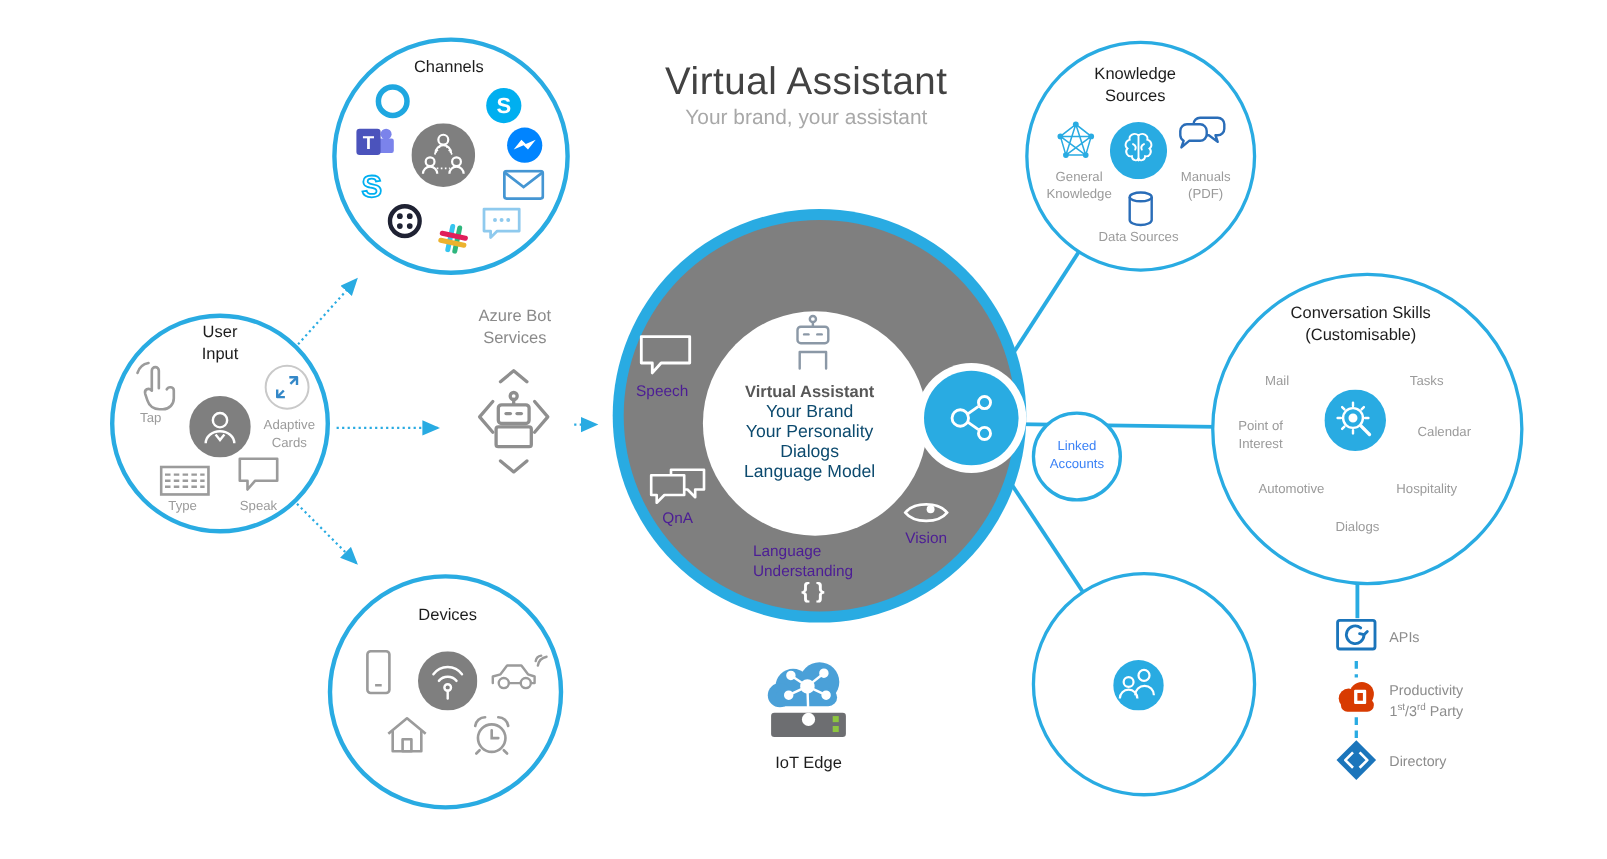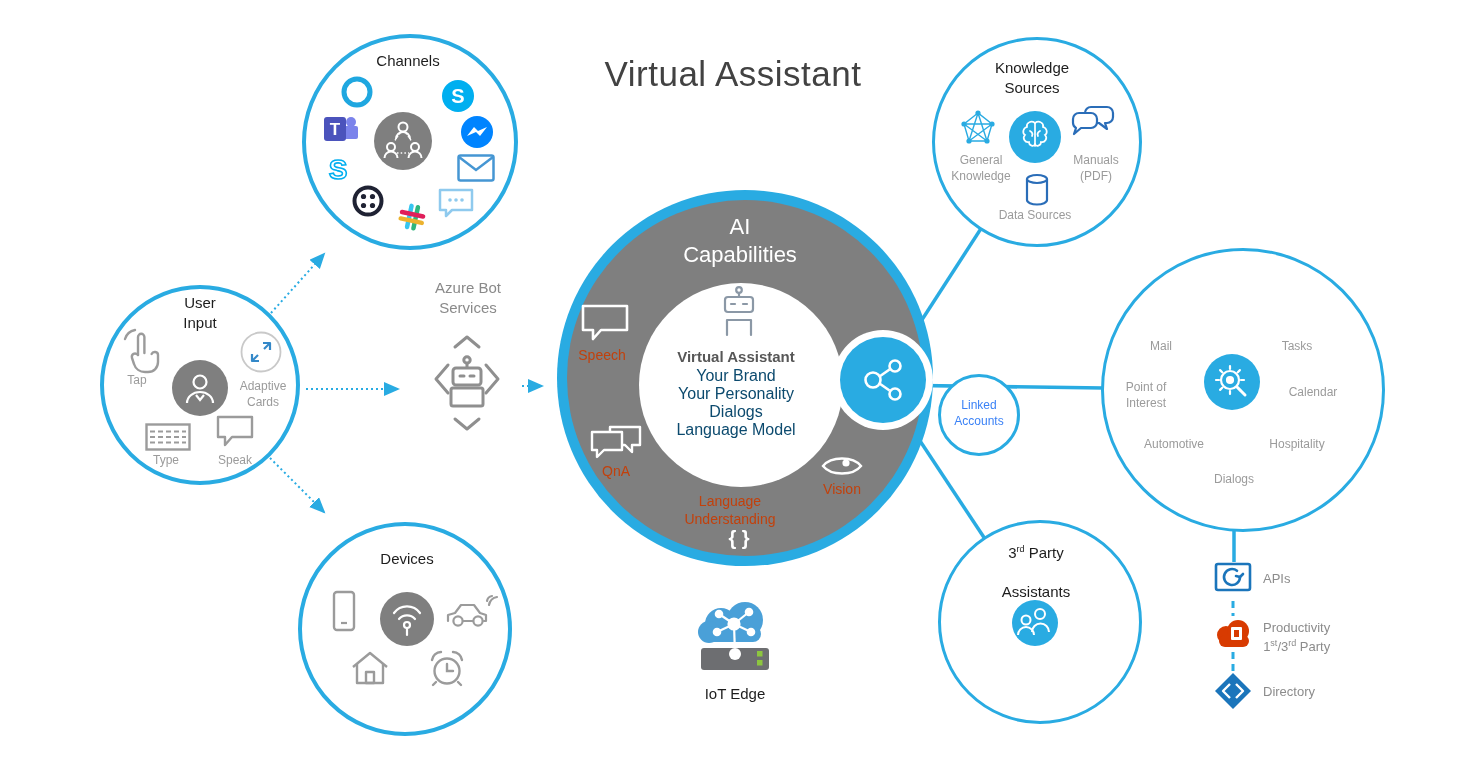--- a/index.html
+++ b/index.html
@@ -5,21 +5,21 @@
   html,body{margin:0;padding:0;background:#fff}
   .canvas{position:relative;width:1461px;height:781px;background:#fff;overflow:hidden;
           font-family:"Liberation Sans",sans-serif}
   .abs{position:absolute;transform:translate(-50%,-50%)}
   .ic{position:absolute;transform:translate(-50%,-50%)}
   .ring{position:absolute;transform:translate(-50%,-50%);border-radius:50%;background:#fff;border:4px solid #29abe2;box-sizing:border-box}
   .ring.thin{border-width:3px}
   .titlec{font-weight:normal;color:#1d1d1d;font-size:15px;text-align:center;line-height:1.3;white-space:pre-line}
   .titlec.gray{color:#8a8a8a}
   .lblc{color:#9b9b9b;font-size:12px;text-align:center;line-height:1.32;white-space:pre-line}
-  .wht{color:#c2410c;font-size:14px;text-align:center;line-height:1.3;white-space:pre-line}
+  .wht{color:#4c1d95;font-size:14px;line-height:1.3;white-space:pre-line}
   .ai-head{color:#fff;font-size:22px;text-align:center;line-height:1.25;white-space:pre-line;font-weight:400}
   .braces{color:#fff;font-size:20px;font-weight:bold}
   .va-t{font-weight:bold;color:#575757;font-size:15px;margin-bottom:2px}
   .va-l{color:#0c4a6e;font-size:16px;line-height:18px}
   .main-title{font-size:35px;color:#424242;font-weight:400;letter-spacing:.5px;white-space:nowrap}
   .sub-title{font-size:19px;color:#a8a8a8;white-space:nowrap}
   .lbll{position:absolute;transform:translate(0,-50%);color:#8c8c8c;font-size:13px;line-height:1.35;text-align:right}
   sup{font-size:9px}
   .dot{stroke:#29abe2;stroke-width:2;stroke-dasharray:2 3;fill:none}
   .sol{stroke:#29abe2;stroke-width:3.5;fill:none}
@@ -42,20 +42,21 @@
     <line x1="522" y1="386" x2="542" y2="386" class="dot" marker-end="url(#arw)"></line>
     <line x1="883" y1="380" x2="1037" y2="142" class="sol"></line>
     <line x1="883" y1="385" x2="1243" y2="390" class="sol"></line>
     <line x1="883" y1="385" x2="1040" y2="622" class="sol"></line>
     <line x1="1234" y1="505" x2="1234" y2="562" class="sol"></line>
     <line x1="1233" y1="601" x2="1233" y2="616" class="dash"></line>
     <line x1="1233" y1="652" x2="1233" y2="671" class="dash"></line>
   </svg>
 
   <div class="abs main-title" style="left:733px;top:74px">Virtual Assistant</div>
+  <div class="abs sub-title" style="left:733px;top:108px">Your brand, your assistant</div>
 
   <div class="ring" style="left:410px;top:142px;width:216px;height:216px"></div>
   <div class="ring" style="left:200px;top:385px;width:200px;height:200px"></div>
   <div class="ring" style="left:405px;top:629px;width:214px;height:214px"></div>
   <div class="ring thin" style="left:1037px;top:142px;width:210px;height:210px"></div>
   <div class="ring thin" style="left:1243px;top:390px;width:284px;height:284px"></div>
   <div class="ring thin" style="left:1040px;top:622px;width:204px;height:204px"></div>
 
   <div class="abs" style="left:745px;top:378px;width:376px;height:376px;border-radius:50%;background:#29abe2">
     <div style="position:absolute;inset:10px;border-radius:50%;background:#7f7f7f"></div>
@@ -229,22 +230,20 @@
       <path d="M71,38 L83,52 L71,66"></path>
       <circle cx="52" cy="33" r="3.2"></circle>
         <line x1="52" y1="36" x2="52" y2="41"></line>
       <rect x="38" y="41" width="28" height="17" rx="3" fill="#fff"></rect>
       <line x1="45" y1="49" x2="49" y2="49"></line>
         <line x1="55" y1="49" x2="59" y2="49"></line>
       <rect x="36" y="61" width="32" height="18" rx="2" fill="#fff"></rect>
     </g>
   </svg>
 
-  <div class="abs ai-head" style="left:740px;top:240px">AI
-Capabilities</div>
   <svg class="ic" style="left:605px;top:323px" width="48" height="38" viewBox="0 0 48 38">
     <path d="M2,2 H46 V26 H20 L12,35 V26 H2 Z" fill="none" stroke="#fff" stroke-width="2.6" stroke-linejoin="round"></path>
   </svg>
   <div class="abs wht" style="left:602px;top:355px">Speech</div>
   <svg class="ic" style="left:616px;top:442px" width="52" height="38" viewBox="0 0 52 38">
     <g stroke="#fff" stroke-width="2.4" fill="none" stroke-linejoin="round">
       <path d="M20,4 H50 V22 H42 V29 L35,22 H20 Z"></path>
       <path d="M2,9 H32 V27 H14 L7,34 V27 H2 Z" fill="#7f7f7f"></path>
     </g>
   </svg>
@@ -311,43 +310,39 @@
     <g stroke="#2a6db8" stroke-width="2.2" fill="#fff">
       <path d="M3,6 V27 a10,4.5 0 0 0 20,0 V6"></path>
       <ellipse cx="13" cy="6" rx="10" ry="4"></ellipse>
     </g>
   </svg>
   <div class="abs lblc" style="left:1035px;top:216px">Data Sources</div>
 
   <div class="abs lblc" style="left:979px;top:414px;color:#3b82f6">Linked
 Accounts</div>
 
+  <div class="abs titlec" style="left:1237px;top:295px">Conversation Skills
+(Customisable)</div>
   <div class="abs lblc" style="left:1161px;top:347px">Mail</div>
   <div class="abs lblc" style="left:1297px;top:347px">Tasks</div>
   <div class="abs lblc" style="left:1146px;top:396px;width:70px">Point of Interest</div>
   <div class="abs lblc" style="left:1313px;top:393px">Calendar</div>
   <div class="abs lblc" style="left:1174px;top:445px">Automotive</div>
   <div class="abs lblc" style="left:1297px;top:445px">Hospitality</div>
   <div class="abs lblc" style="left:1234px;top:480px">Dialogs</div>
   <svg class="ic" style="left:1232px;top:382px" width="56" height="56" viewBox="0 0 56 56">
     <circle cx="28" cy="28" r="28" fill="#29abe2"></circle>
     <g stroke="#fff" stroke-width="2.2" fill="none" stroke-linecap="round">
       <circle cx="26" cy="26" r="9"></circle>
       <path d="M26,12 V15 M26,37 V40 M12,26 H15 M37,26 H40 M16.1,16.1 L18.2,18.2 M33.8,33.8 L36.6,36.6 M35.9,16.1 L33.8,18.2 M18.2,33.8 L16.1,35.9"></path>
       <circle cx="26" cy="26" r="3" fill="#fff"></circle>
       <path d="M33,33 L41,41" stroke-width="3"></path>
     </g>
   </svg>
 
-  <div class="abs titlec" style="left:1036px;top:562px">
-    <div>
-      <span>3</span><sup>rd</sup><span> Party</span>
-    </div>
-    <div>Assistants</div>
-  </div>
   <svg class="ic" style="left:1035px;top:623px" width="46" height="46" viewBox="0 0 46 46">
     <circle cx="23" cy="23" r="23" fill="#29abe2"></circle>
     <g stroke="#fff" stroke-width="2" fill="none">
       <circle cx="28" cy="14" r="5"></circle>
         <path d="M20,32 a8.5,8.5 0 0 1 17,0"></path>
       <circle cx="14" cy="20" r="4.5"></circle>
         <path d="M6,35 a8,8 0 0 1 16,0"></path>
     </g>
   </svg>
 

